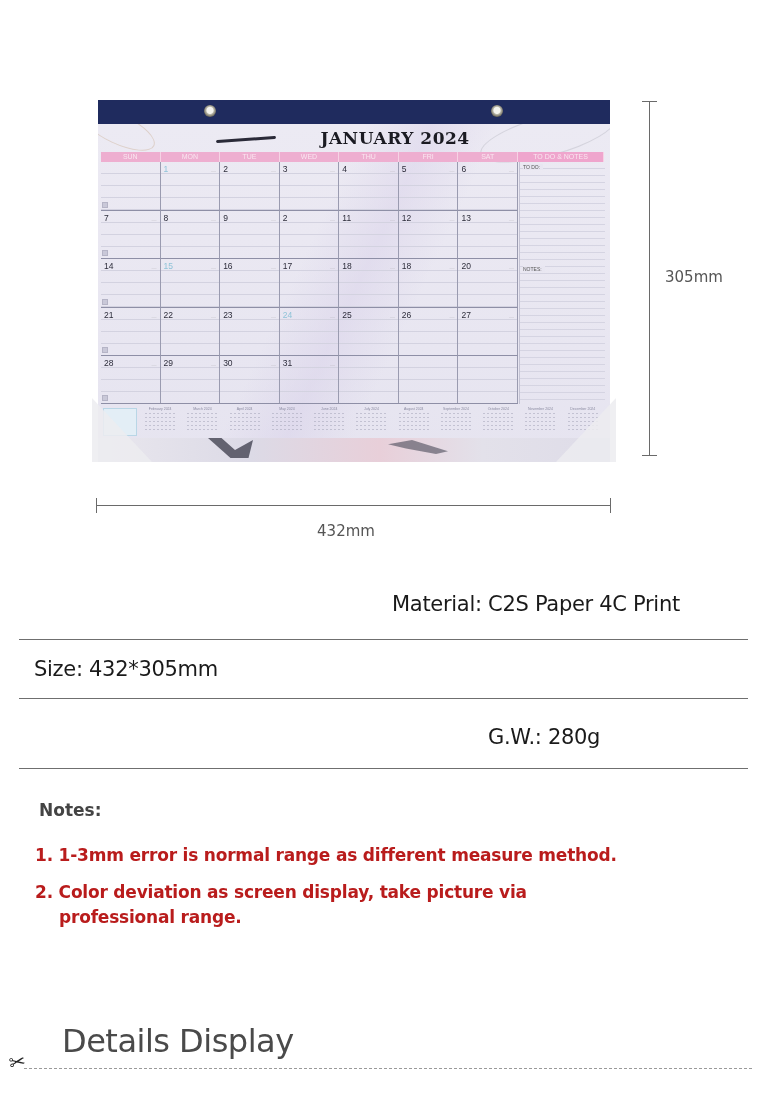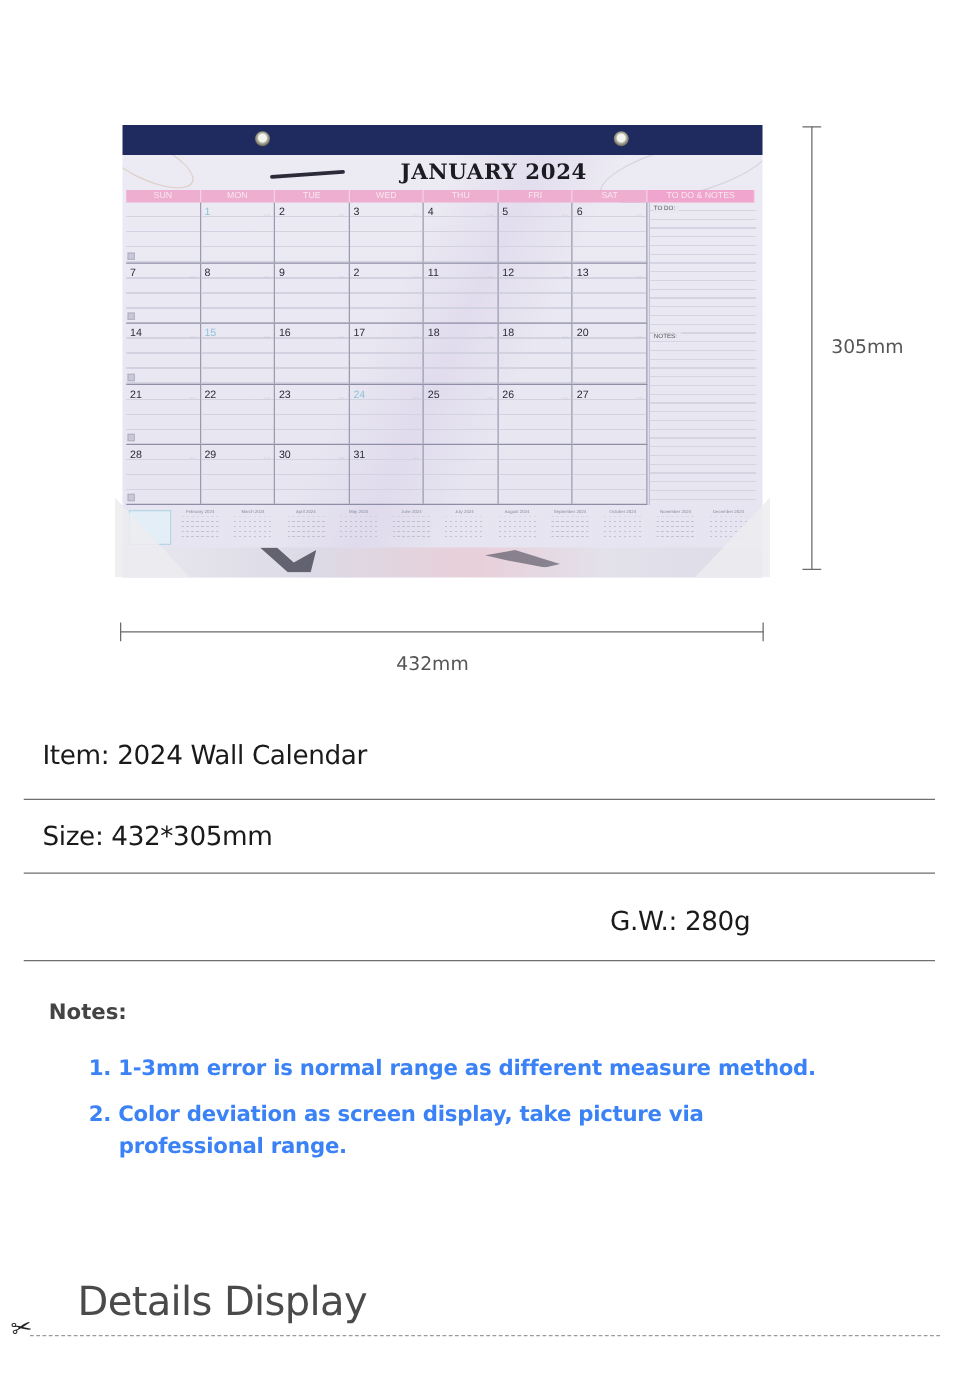--- a/index.html
+++ b/index.html
@@ -141,21 +141,21 @@
     letter-spacing: -0.3px;
   }
 
   
   .notes-title {
     position: absolute; left: 39px; top: 800px; font-family: "DejaVu Sans", sans-serif;
     font-weight: bold; font-size: 17px; color: #444;
   }
   .note-item {
     position: absolute; left: 35px; font-family: "DejaVu Sans", sans-serif; font-weight: bold;
-    font-size: 17px; color: #3b82f6; letter-spacing: -0.2px; line-height: 25px; margin-left: 36px;
+    font-size: 17px; color: #b91c1c; letter-spacing: -0.2px; line-height: 25px;
   }
 
   
   .details-title {
     position: absolute; left: 62px; top: 1022px; font-family: "DejaVu Sans", sans-serif;
     font-size: 32px; color: #4a4a4a; letter-spacing: -0.5px;
   }
   .dash-line {
     position: absolute; left: 24px; top: 1068px; width: 728px; height: 0;
     border-top: 1.5px dashed #9a9a9a;
@@ -399,21 +399,21 @@
   <div class="corner corner-left"></div>
   <div class="corner corner-right"></div>
 </div>
 
 <div class="dim-v"></div>
 <div class="dim-v-label">305mm</div>
 <div class="dim-h"></div>
 <div class="dim-h-label">432mm</div>
 
 <div class="spec-row" style="top:576px">
-  <span class="spec-left" style="left:15px;top:16px">Item: 2024 Wall Calendar</span>
+  <span class="spec-right" style="left:373px;top:16px">Material: C2S Paper 4C Print</span>
 </div>
 <div class="spec-row" style="top:640px;height:59px">
   <span class="spec-left" style="left:15px;top:17px">Size: 432*305mm</span>
 </div>
 <div class="spec-row" style="top:699px;height:70px">
   <span class="spec-right" style="left:469px;top:26px">G.W.: 280g</span>
 </div>
 
 <div class="notes-title">Notes:</div>
 <div class="note-item" style="top:843px">1. 1-3mm error is normal range as different measure method.</div>

